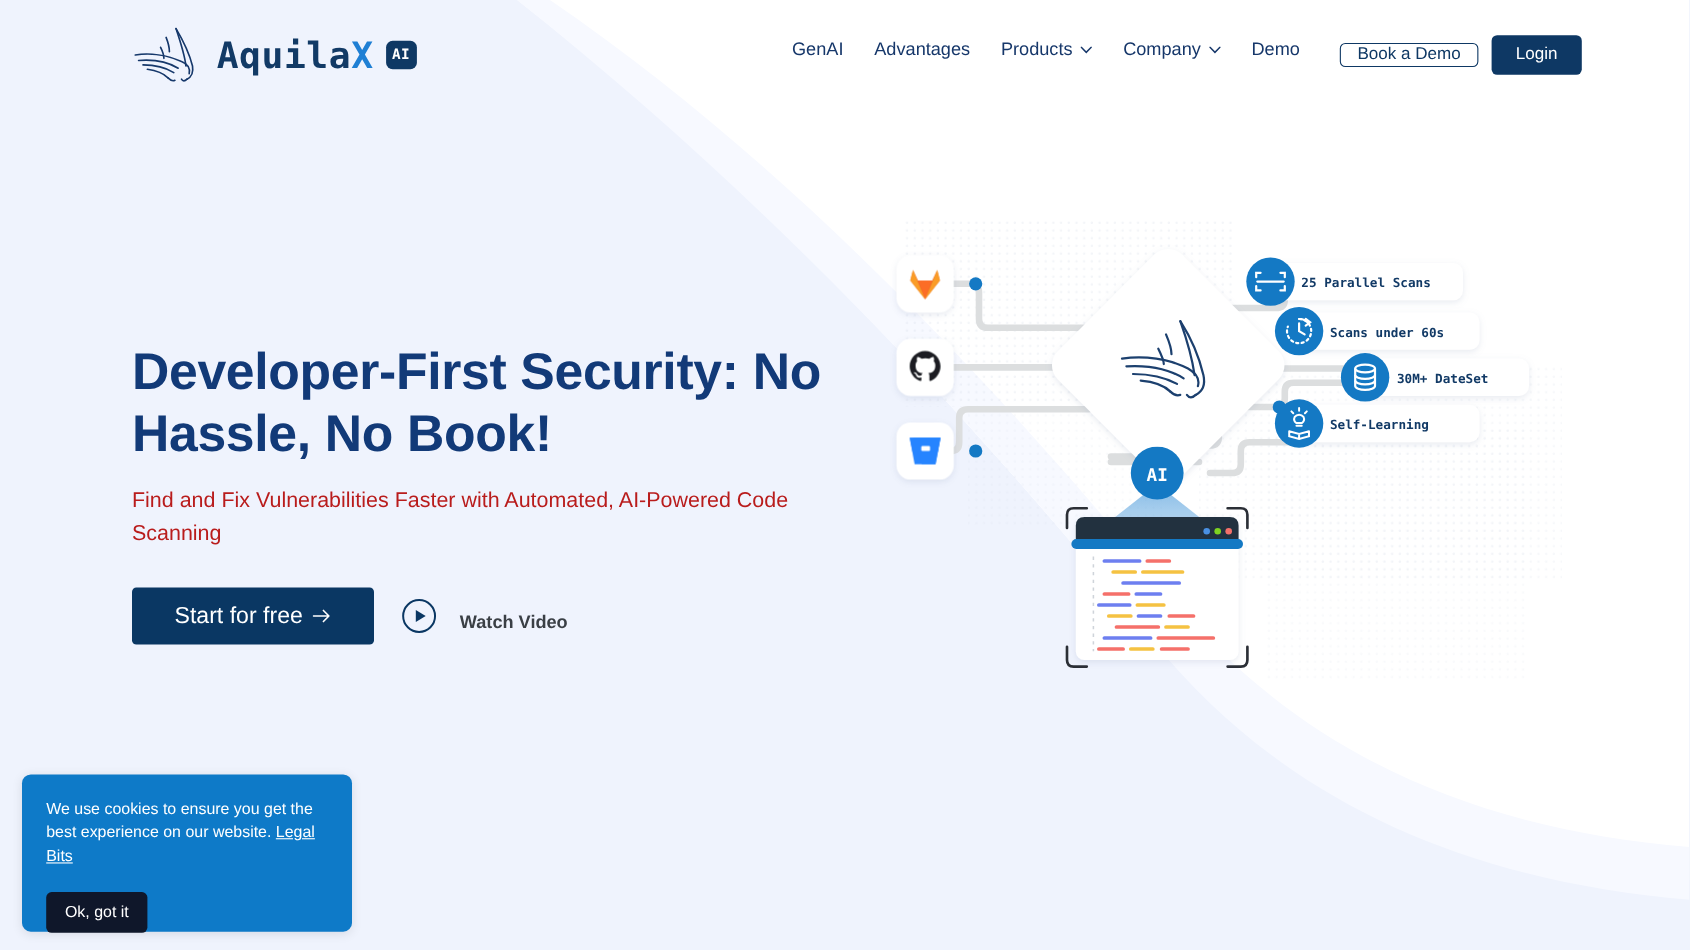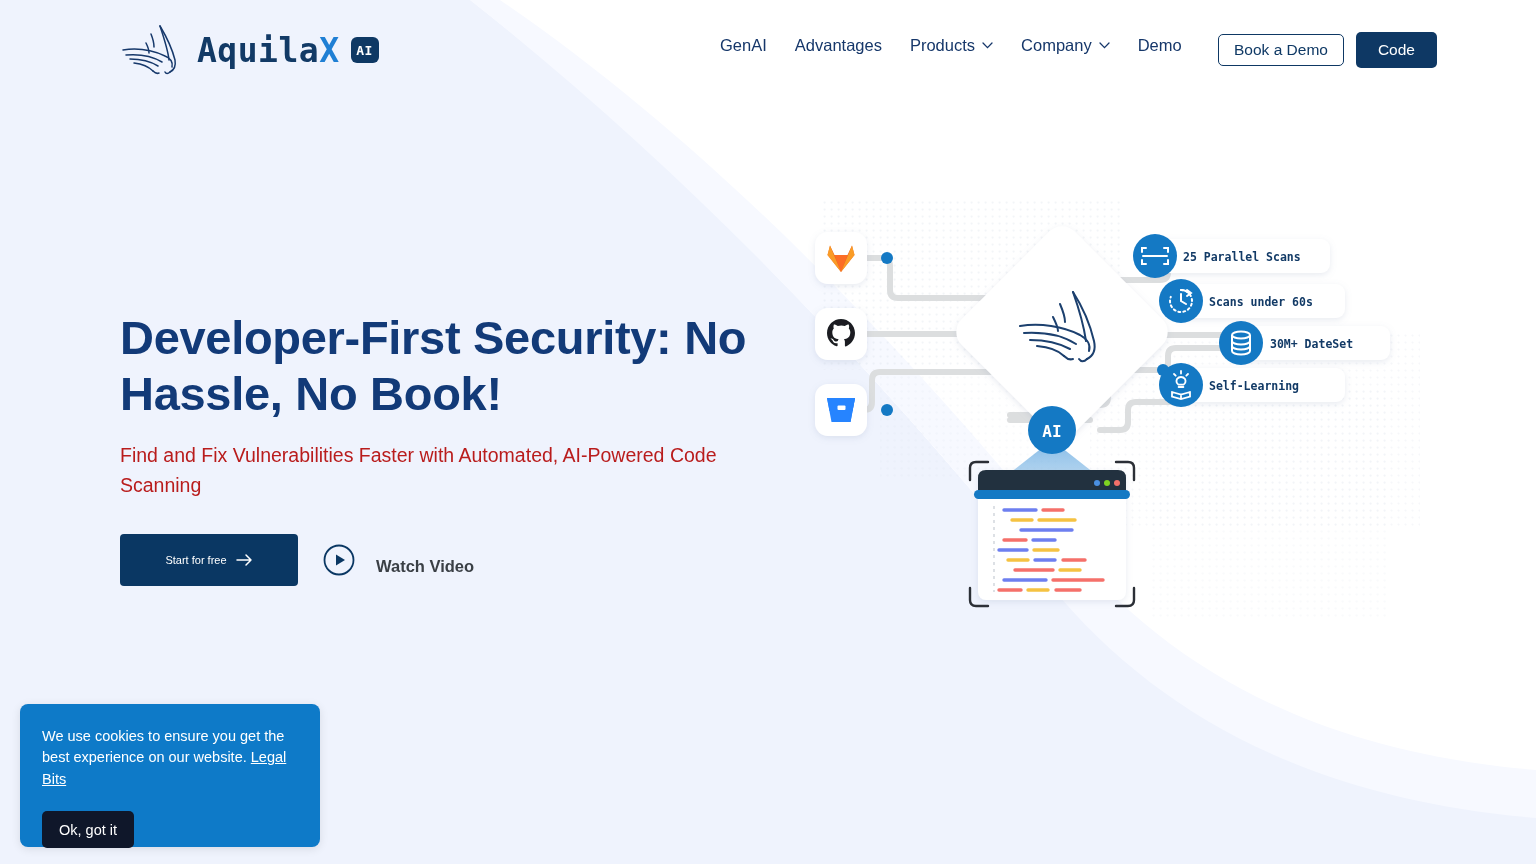--- a/index.html
+++ b/index.html
@@ -95,21 +95,21 @@
 
   .header-actions {
     position: absolute;
     left: 1218px;
     top: 32px;
     display: flex;
     align-items: center;
     gap: 12px;
   }
   .btn-demo {
-    height: 32px;
+    height: 22px;
     padding: 0 15px;
     border: 1.4px solid #0e3864;
     border-radius: 5px;
     background: transparent;
     color: #0e3864;
     font-size: 15.5px;
     font-family: "Liberation Sans", sans-serif;
     display: flex; align-items: center;
     cursor: pointer;
     white-space: nowrap;
@@ -151,27 +151,27 @@
     color: #b91c1c;
     max-width: 620px;
   }
   .hero-cta {
     margin-top: 34px;
     display: flex;
     align-items: center;
     gap: 25px;
   }
   .btn-start {
-    width: 178px;
+    width: 220px;
     height: 52px;
     background: #0a3763;
     color: #ffffff;
     border: none;
     border-radius: 4px;
-    font-size: 11px;
+    font-size: 21px;
     font-family: "Liberation Sans", sans-serif;
     display: flex;
     align-items: center;
     justify-content: center;
     gap: 9px;
     cursor: pointer;
   }
   .arrow-r { width: 17px; height: 14px; display:block; }
   .watch {
     display: flex;
@@ -284,21 +284,21 @@
             <path d="M1 1 L5.5 5.6 L10 1" stroke="#16376a" stroke-width="1.3" fill="none" stroke-linecap="round"></path>
           </svg>
       </div>
       <div class="nav-item">
         <span>Demo</span>
       </div>
     </nav>
 
     <div class="header-actions">
       <button class="btn-demo">Book a Demo</button>
-      <button class="btn-login">Code</button>
+      <button class="btn-login">Login</button>
     </div>
   </div>
 
   <div class="hero">
     <h1 class="hero-title">Developer-First Security: No Hassle, No Book!</h1>
     <p class="hero-sub">Find and Fix Vulnerabilities Faster with Automated, AI-Powered Code Scanning</p>
     <div class="hero-cta">
       <button class="btn-start">
         <span>Start for free</span>
         <svg class="arrow-r" viewBox="0 0 17 14">

